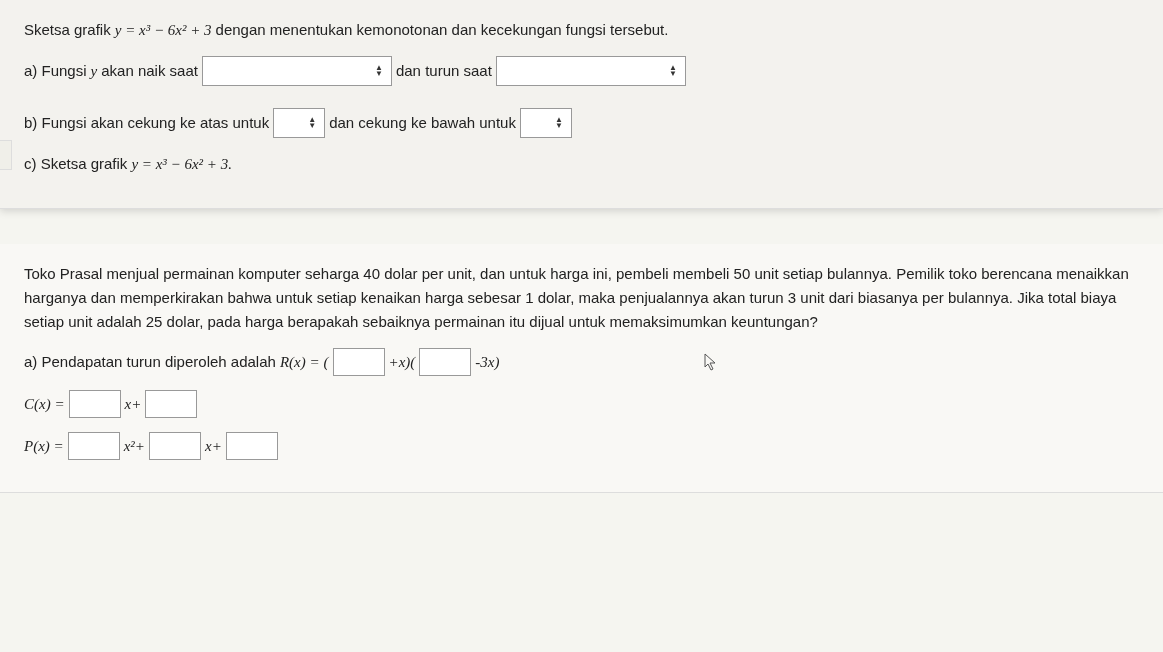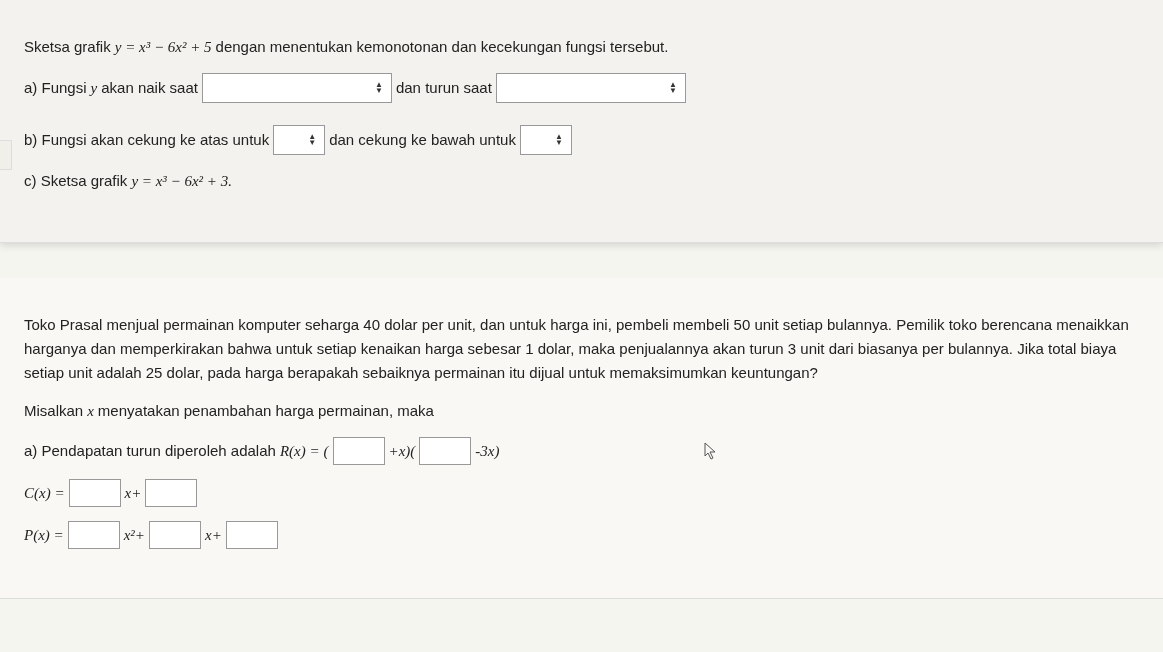--- a/index.html
+++ b/index.html
@@ -5,21 +5,21 @@
     * { box-sizing: border-box; margin: 0; padding: 0; }
     body {
       font-family: Arial, sans-serif;
       font-size: 15px;
       color: #222;
       background: #f5f5f0;
       line-height: 1.6;
       width: 1163px;
     }
     .problem-block {
-      padding: 35px 24px;
+      padding: 18px 24px;
       border-bottom: 1px solid #ddd;
     }
     .problem-block.shadow {
       box-shadow: 0 2px 8px rgba(0,0,0,0.15);
       background: #f3f2ee;
     }
     .problem-block.lighter {
       background: #f9f8f5;
       margin-top: 35px;
     }
@@ -74,21 +74,21 @@
     }
   </style>
 </head>
 <body>
 
 <div class="sidebar-stub"></div>
 
 <div class="problem-block shadow">
   <div class="line">
     <span>Sketsa grafik </span>
-    <span class="math">y = x³ − 6x² + 5</span>
+    <span class="math">y = x³ − 6x² + 3</span>
     <span> dengan menentukan kemonotonan dan kecekungan fungsi tersebut.</span>
   </div>
 
   <div class="line">
     <span>a) Fungsi </span>
     <span class="math">y</span>
     <span> akan naik saat</span>
     <span class="drop wide">
       <span class="spinner">
           <span>▲</span>
@@ -125,25 +125,20 @@
     <span>c) Sketsa grafik </span>
     <span class="math">y = x³ − 6x² + 3.</span>
   </div>
 </div>
 
 <div class="problem-block lighter">
   <div class="line" style="display:block">
     <span>Toko Prasal menjual permainan komputer seharga 40 dolar per unit, dan untuk harga ini, pembeli membeli 50 unit setiap bulannya. Pemilik toko berencana menaikkan harganya dan memperkirakan bahwa untuk setiap kenaikan harga sebesar 1 dolar, maka penjualannya akan turun 3 unit dari biasanya per bulannya. Jika total biaya setiap unit adalah 25 dolar, pada harga berapakah sebaiknya permainan itu dijual untuk memaksimumkan keuntungan?</span>
   </div>
 
-  <div class="line">
-    <span>Misalkan </span>
-    <span class="math">x</span>
-    <span> menyatakan penambahan harga permainan, maka</span>
-  </div>
 
   <div class="line">
     <span>a) Pendapatan turun diperoleh adalah </span>
     <span class="math">R(x) =</span>
     <span class="math">(</span>
     <span class="numinput"></span>
     <span class="math">+x)(</span>
     <span class="numinput"></span>
     <span class="math">-3x)</span>
     <span class="cursor-icon">

